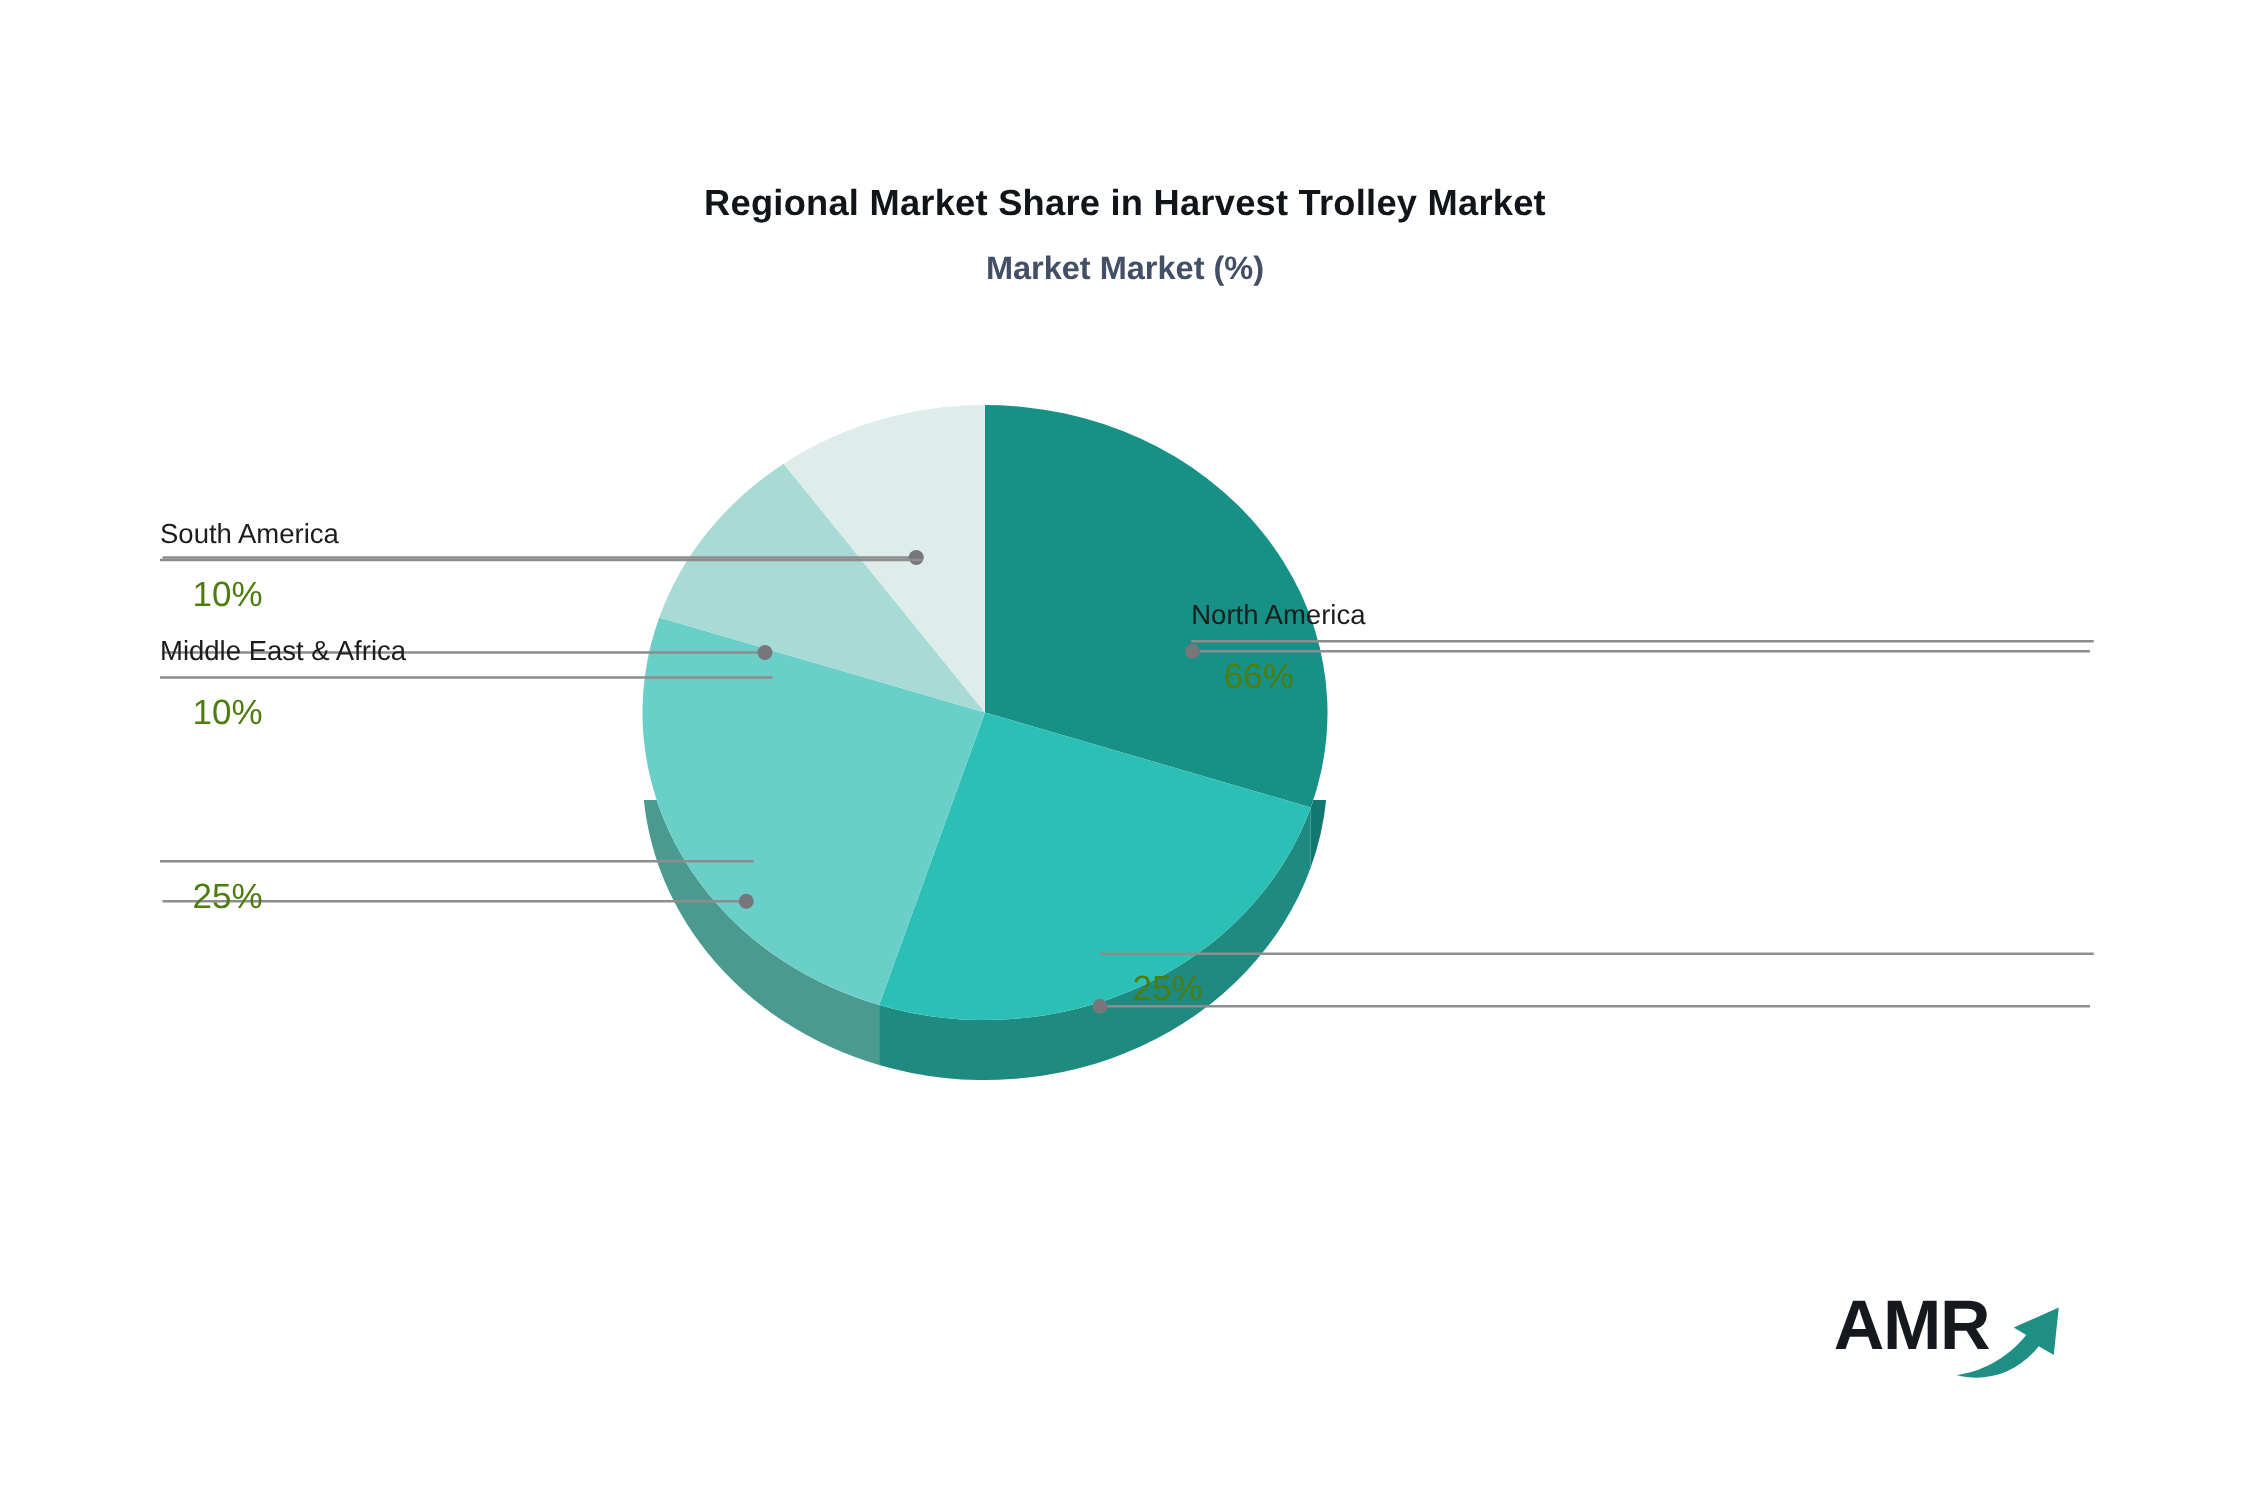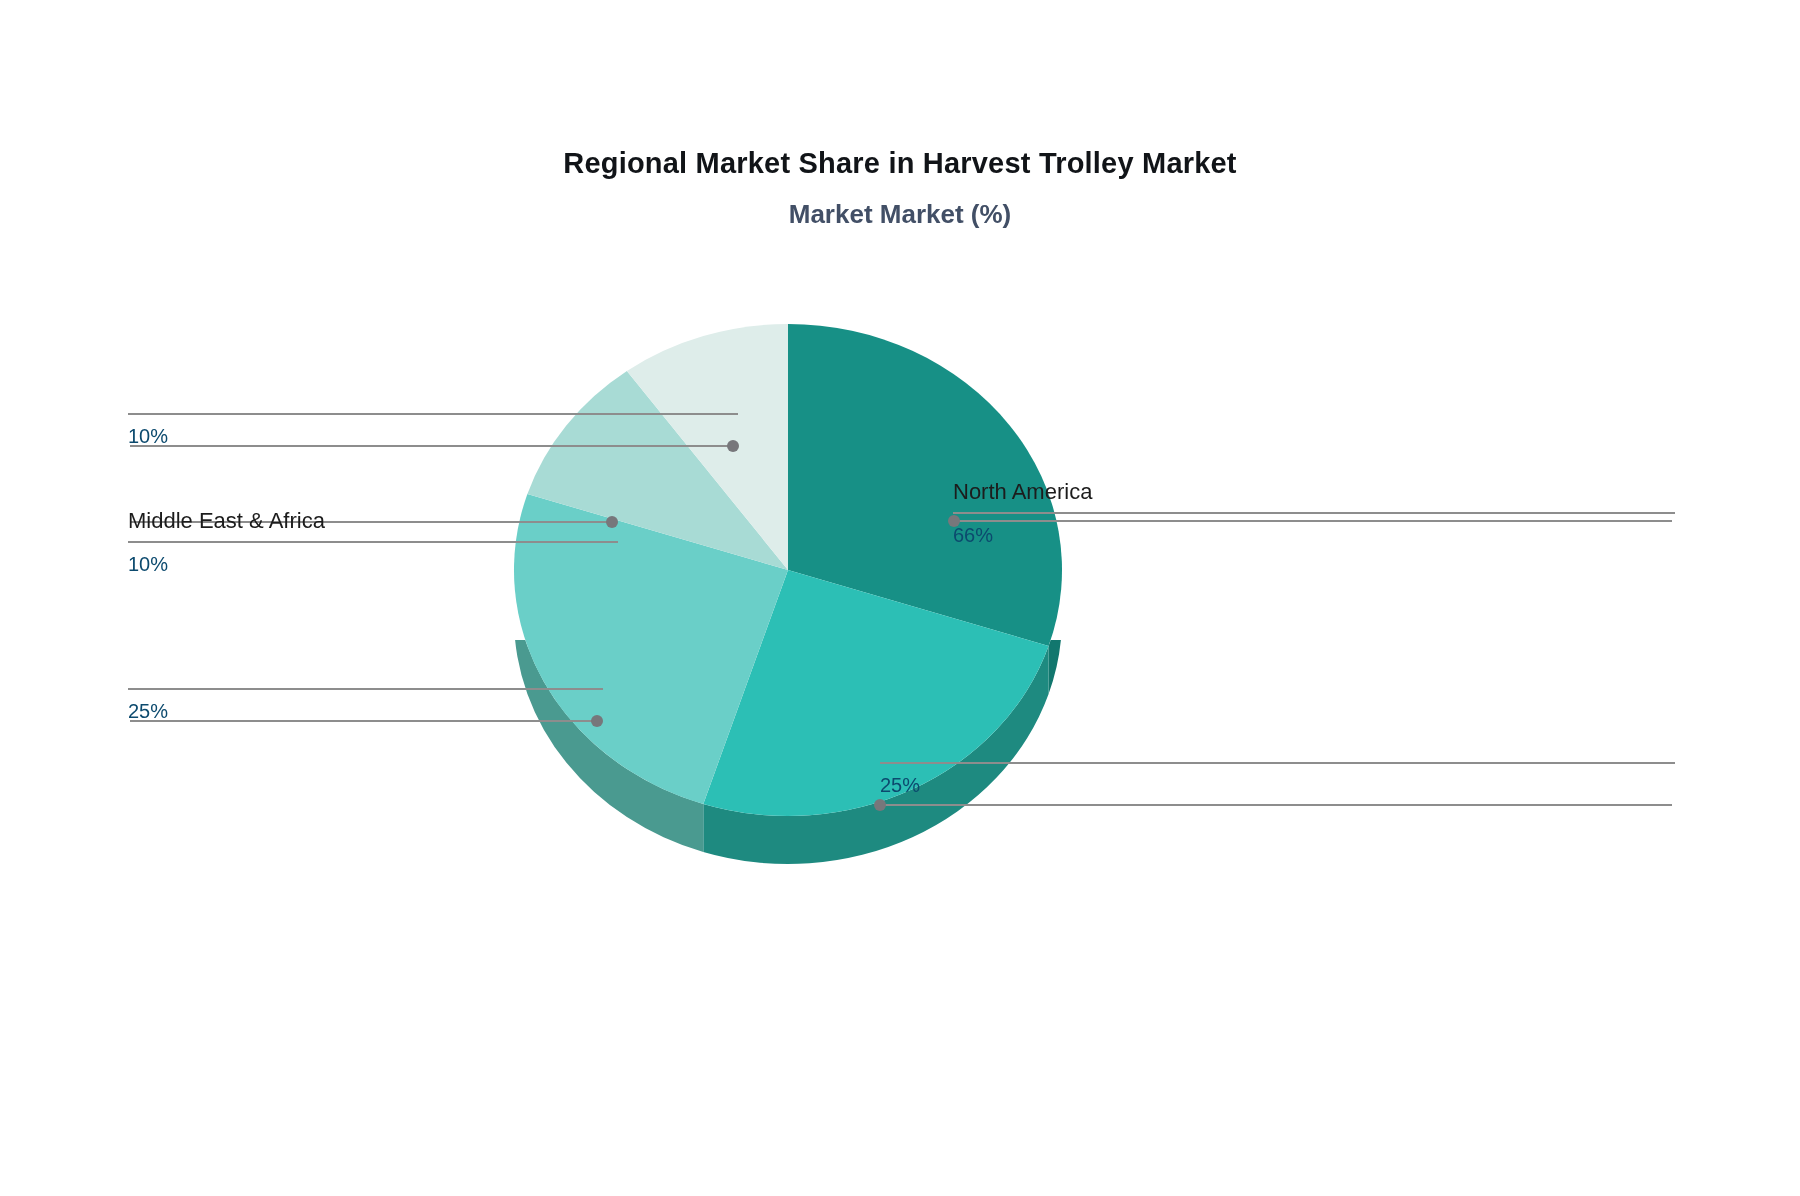--- a/index.html
+++ b/index.html
@@ -65,24 +65,25 @@
     line-height: 1.25;
     white-space: nowrap;
     padding-bottom: 6px;
   }
   .callout .label-rule {
     height: 2px;
     background: #8d8d8d;
     width: 100%;
   }
   .callout .label-value {
-    font-size: 20px;
-    color: #0c4a6e;
+    font-size: 28px;
+    color: #4d7c0f;
     line-height: 1.25;
     padding-top: 9px;
+    margin-left: 26px;
   }
   .callout.left { text-align: left; }
   .callout.right { text-align: left; }
 
   
   #callout-south-america { left: 128px; top: 413px; width: 610px; }
   #callout-middle-east   { left: 128px; top: 507px; width: 490px; }
   #callout-asia-pacific  { left: 128px; top: 688px; width: 475px; }
   #callout-north-america { left: 953px; top: 478px; width: 722px; }
   #callout-europe        { left: 880px; top: 762px; width: 795px; }
@@ -160,20 +161,21 @@
 
       <line x1="954" y1="521" x2="1672" y2="521"></line>
       <circle cx="954" cy="521" r="6" stroke="none"></circle>
 
       <line x1="880" y1="805" x2="1672" y2="805"></line>
       <circle cx="880" cy="805" r="6" stroke="none"></circle>
     </g>
   </svg>
 
   <div class="callout left" id="callout-south-america">
+    <div class="label-text">South America</div>
     <div class="label-rule"></div>
     <div class="label-value">10%</div>
   </div>
 
   <div class="callout left" id="callout-middle-east">
     <div class="label-text">Middle East &amp; Africa</div>
     <div class="label-rule"></div>
     <div class="label-value">10%</div>
   </div>
 
@@ -186,14 +188,20 @@
     <div class="label-text">North America</div>
     <div class="label-rule"></div>
     <div class="label-value">66%</div>
   </div>
 
   <div class="callout right" id="callout-europe">
     <div class="label-rule"></div>
     <div class="label-value">25%</div>
   </div>
 
+  <div id="amr-logo">
+    <div class="amr-text">AMR</div>
+    <svg width="100" height="68" viewBox="0 0 100 68">
+      <path d="M 2,62 C 20,60 42,50 58,30 L 48,24 L 84,8 L 80,46 L 68,39 C 50,62 24,68 2,62 Z" fill="#1f8f86"></path>
+    </svg>
+  </div>
 
 </div>
 
 </body></html>

